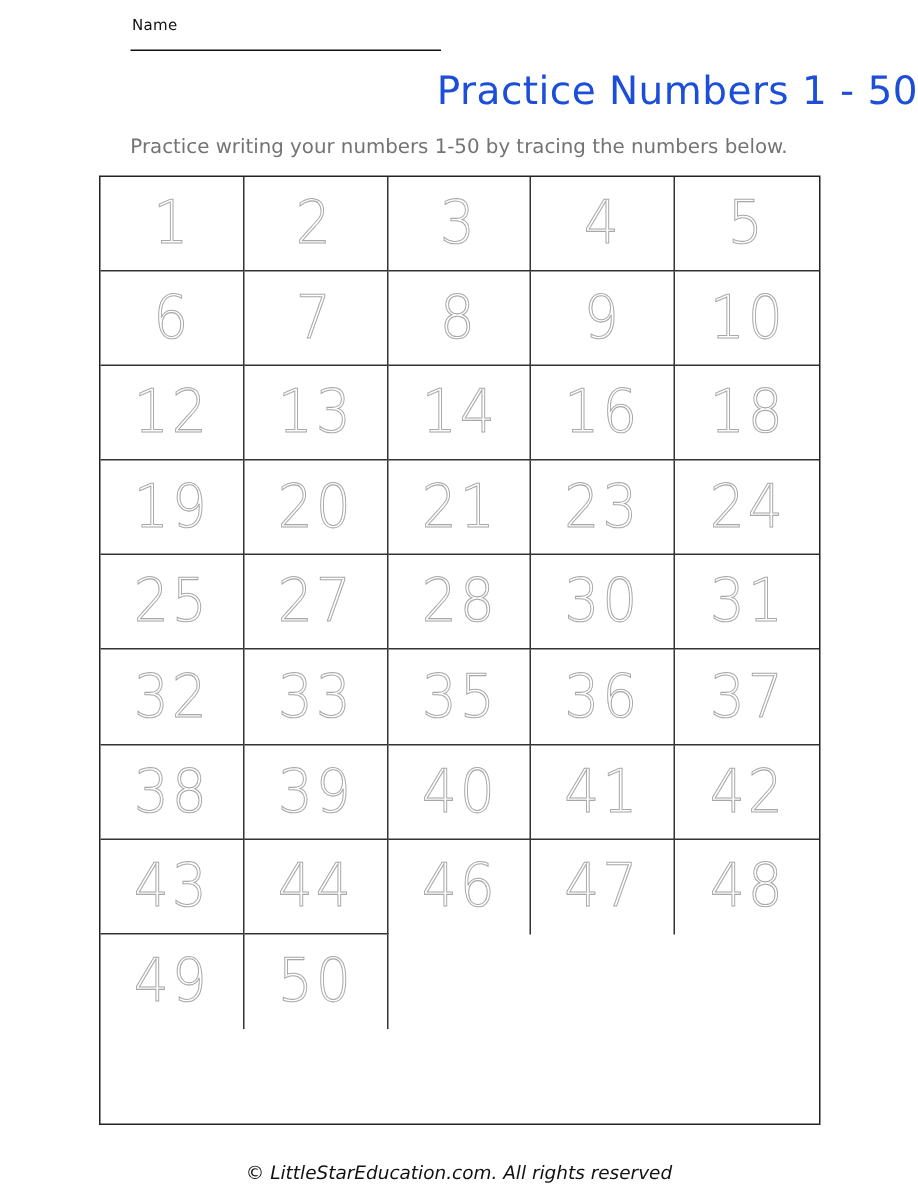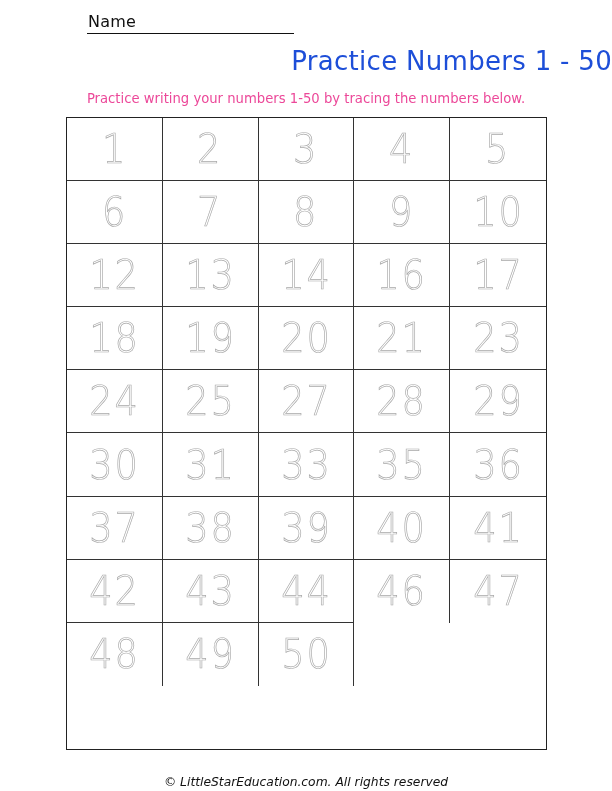--- a/index.html
+++ b/index.html
@@ -21,21 +21,21 @@
       top: 10px;
       width: 207px;
       height: 24px;
       border-bottom: 1.3px solid #111;
       box-sizing: border-box;
     }
     .name-label {
       position: absolute;
       left: 1px;
       top: 2px;
-      font-size: 16px;
+      font-size: 10px;
       letter-spacing: 0.2px;
       color: #111;
     }
     .title {
       position: absolute;
       left: 0;
       top: 46px;
       width: 612px;
       text-align: right;
       font-size: 26px;
@@ -43,21 +43,21 @@
       letter-spacing: 0.3px;
       white-space: nowrap;
     }
     .subtitle {
       position: absolute;
       left: 0;
       top: 91px;
       width: 612px;
       text-align: center;
       font-size: 13.2px;
-      color: #ec4899;
+      color: #737373;
       white-space: nowrap;
     }
     .grid {
       position: absolute;
       left: 66px;
       top: 117px;
       width: 481px;
       height: 633px;
       display: grid;
       grid-template-columns: repeat(5, 1fr);
@@ -148,23 +148,20 @@
       <span class="trace">13</span>
     </div>
   <div class="cell">
       <span class="trace">14</span>
     </div>
 
   <div class="cell">
       <span class="trace">16</span>
     </div>
   <div class="cell">
-      <span class="trace">17</span>
-    </div>
-  <div class="cell">
       <span class="trace">18</span>
     </div>
   <div class="cell">
       <span class="trace">19</span>
     </div>
   <div class="cell">
       <span class="trace">20</span>
     </div>
 
   <div class="cell">
@@ -180,30 +177,30 @@
       <span class="trace">25</span>
     </div>
 
   <div class="cell">
       <span class="trace">27</span>
     </div>
   <div class="cell">
       <span class="trace">28</span>
     </div>
   <div class="cell">
-      <span class="trace">29</span>
-    </div>
-  <div class="cell">
       <span class="trace">30</span>
     </div>
 
   <div class="cell">
       <span class="trace">31</span>
     </div>
   <div class="cell">
+      <span class="trace">32</span>
+    </div>
+  <div class="cell">
       <span class="trace">33</span>
     </div>
   <div class="cell">
       <span class="trace">35</span>
     </div>
 
   <div class="cell">
       <span class="trace">36</span>
     </div>
   <div class="cell">

